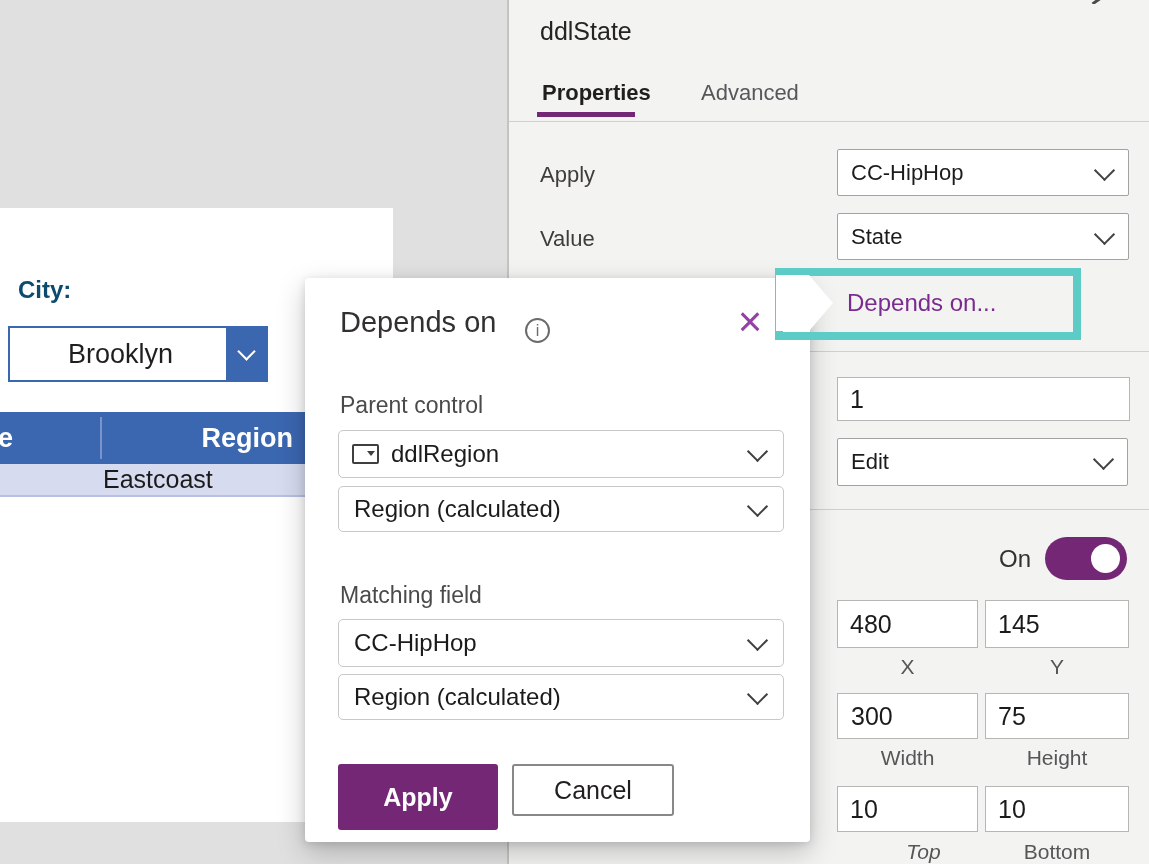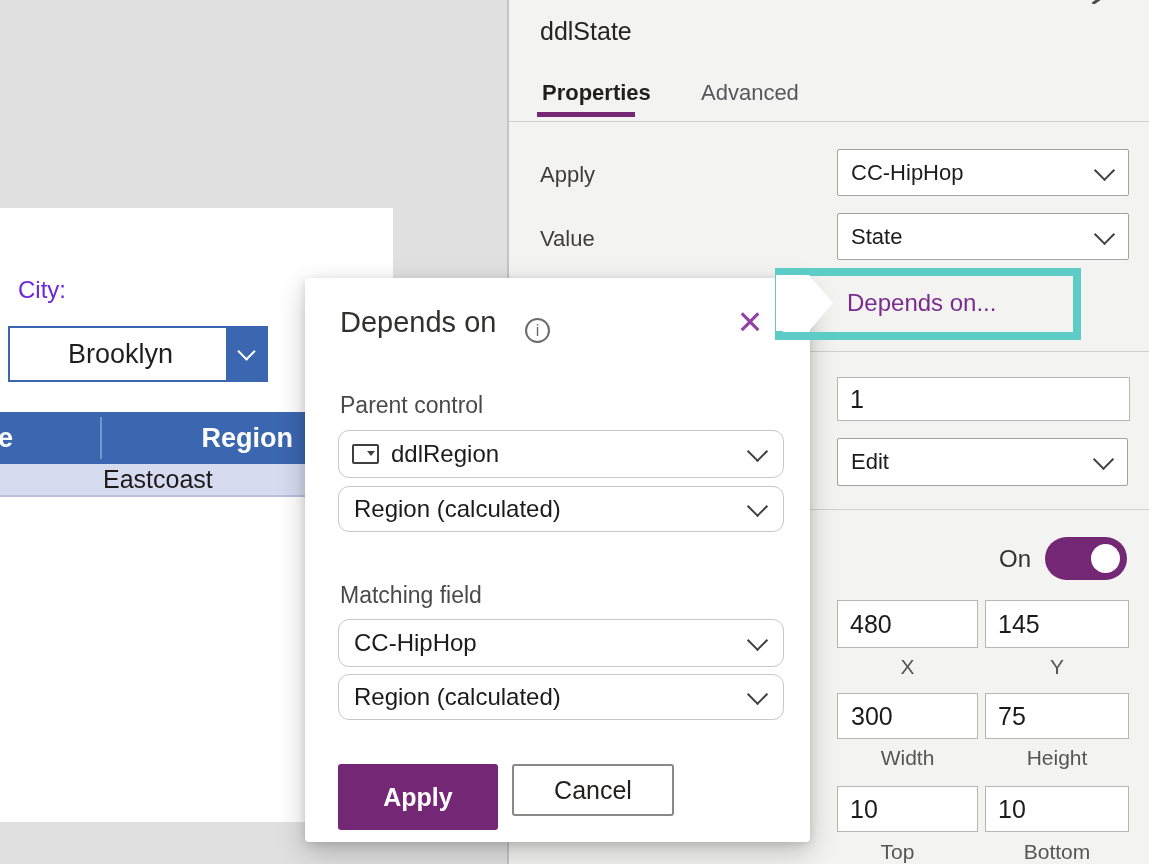--- a/index.html
+++ b/index.html
@@ -46,38 +46,38 @@
   .dialog{position:absolute;left:305px;top:278px;width:505px;height:564px;background:#fff;border-radius:4px;z-index:10;
           box-shadow:0 10px 28px rgba(0,0,0,.22),0 2px 8px rgba(0,0,0,.12);}
   .beak{position:absolute;left:776px;top:275px;width:57px;height:56px;background:#fff;z-index:30;
         clip-path:polygon(0 0,58% 0,100% 50%,58% 100%,0 100%);}
   .dlg-title{position:absolute;left:35px;top:28px;font-size:29px;color:#323130;}
   .info-icon{position:absolute;left:220px;top:40px;width:25px;height:25px;border:2px solid #6b6b6b;border-radius:50%;
              display:flex;align-items:center;justify-content:center;font-size:16px;color:#6b6b6b;box-sizing:border-box;}
   .close-btn{position:absolute;left:424px;top:20px;width:42px;height:48px;font-size:42px;font-weight:300;color:#9241a4;
              display:flex;align-items:center;justify-content:center;line-height:1;cursor:default;}
   .dlg-label{position:absolute;left:35px;font-size:23px;color:#4a4a4a;}
-  .ddl{position:absolute;left:33px;width:446px;background:#fff;border:1px solid #c8c8c8;border-radius:11px;box-sizing:border-box;display:flex;align-items:center;}
+  .ddl{position:absolute;left:33px;width:446px;background:#fff;border:1px solid #c8c8c8;border-radius:5px;box-sizing:border-box;display:flex;align-items:center;}
   .ddl .dd-text{padding-left:15px;font-size:24px;color:#1b1b1b;}
   .ddl .chev{position:absolute;right:18px;top:50%;margin-top:-10px;border-color:#3f3f3f;}
   .combo-icon{position:relative;width:27px;height:20px;border:2px solid #3f3f3f;border-radius:2px;margin-left:13px;flex:none;box-sizing:border-box;}
   .combo-icon::after{content:"";position:absolute;right:2px;top:5px;border:4px solid transparent;border-top:5px solid #3f3f3f;}
   .combo-icon + .dd-text{padding-left:12px;}
   .btn-apply{position:absolute;left:33px;top:486px;width:160px;height:66px;background:#742774;border:none;border-radius:3px;
              color:#fff;font-family:inherit;font-size:25px;font-weight:700;}
   .btn-cancel{position:absolute;left:207px;top:486px;width:162px;height:52px;background:#fff;border:2px solid #8a8886;border-radius:3px;
              color:#201f1e;font-family:inherit;font-size:25px;}
 </style>
 </head>
 <body>
 
 <div id="app">
 
   <div class="screen-canvas">
-    <div class="city-label" style="position:absolute;left:18px;top:68px;font-size:24px;font-weight:400;color:#6d28d9;">City:</div>
+    <div class="city-label" style="position:absolute;left:18px;top:68px;font-size:24px;font-weight:700;color:#0c4a6e;">City:</div>
 
     <div class="city-dd" style="top:118px;padding-left:44px;">
       <span class="city-dd-text">Brooklyn</span>
       <span class="city-dd-btn">
         <span class="chev white"></span>
       </span>
     </div>
 
     <div class="tbl-header" style="top:204px;">
       <span class="tbl-h-partial">e</span>
@@ -134,21 +134,21 @@
     <div class="poslabel" style="left:328px;top:655px;width:141px;">X</div>
     <div class="poslabel" style="left:476px;top:655px;width:144px;">Y</div>
 
     <input class="num-input" style="left: 328px; top: 693px; width: 141px; height: 46px; padding-left: 13px;" readonly="" value="300">
     <input class="num-input" style="left: 476px; top: 693px; width: 144px; height: 46px;" readonly="" value="75">
     <div class="poslabel" style="left:328px;top:746px;width:141px;">Width</div>
     <div class="poslabel" style="left:476px;top:746px;width:144px;">Height</div>
 
     <input class="num-input" style="left: 328px; top: 786px; width: 141px; height: 46px;" readonly="" value="10">
     <input class="num-input" style="left: 476px; top: 786px; width: 144px; height: 46px;" readonly="" value="10">
-    <div class="poslabel" style="left:318px;top:840px;width:141px;">Top</div>
+    <div class="poslabel" style="left:344px;top:840px;width:141px;font-style:italic;">Top</div>
     <div class="poslabel" style="left:476px;top:840px;width:144px;">Bottom</div>
   </div>
 
   <div class="dialog">
     <div class="dlg-title">Depends on</div>
     <div class="info-icon">i</div>
     <div class="close-btn">×</div>
 
     <div class="dlg-label" style="top:114px;">Parent control</div>
     <div class="ddl" style="top:152px;height:48px;">

